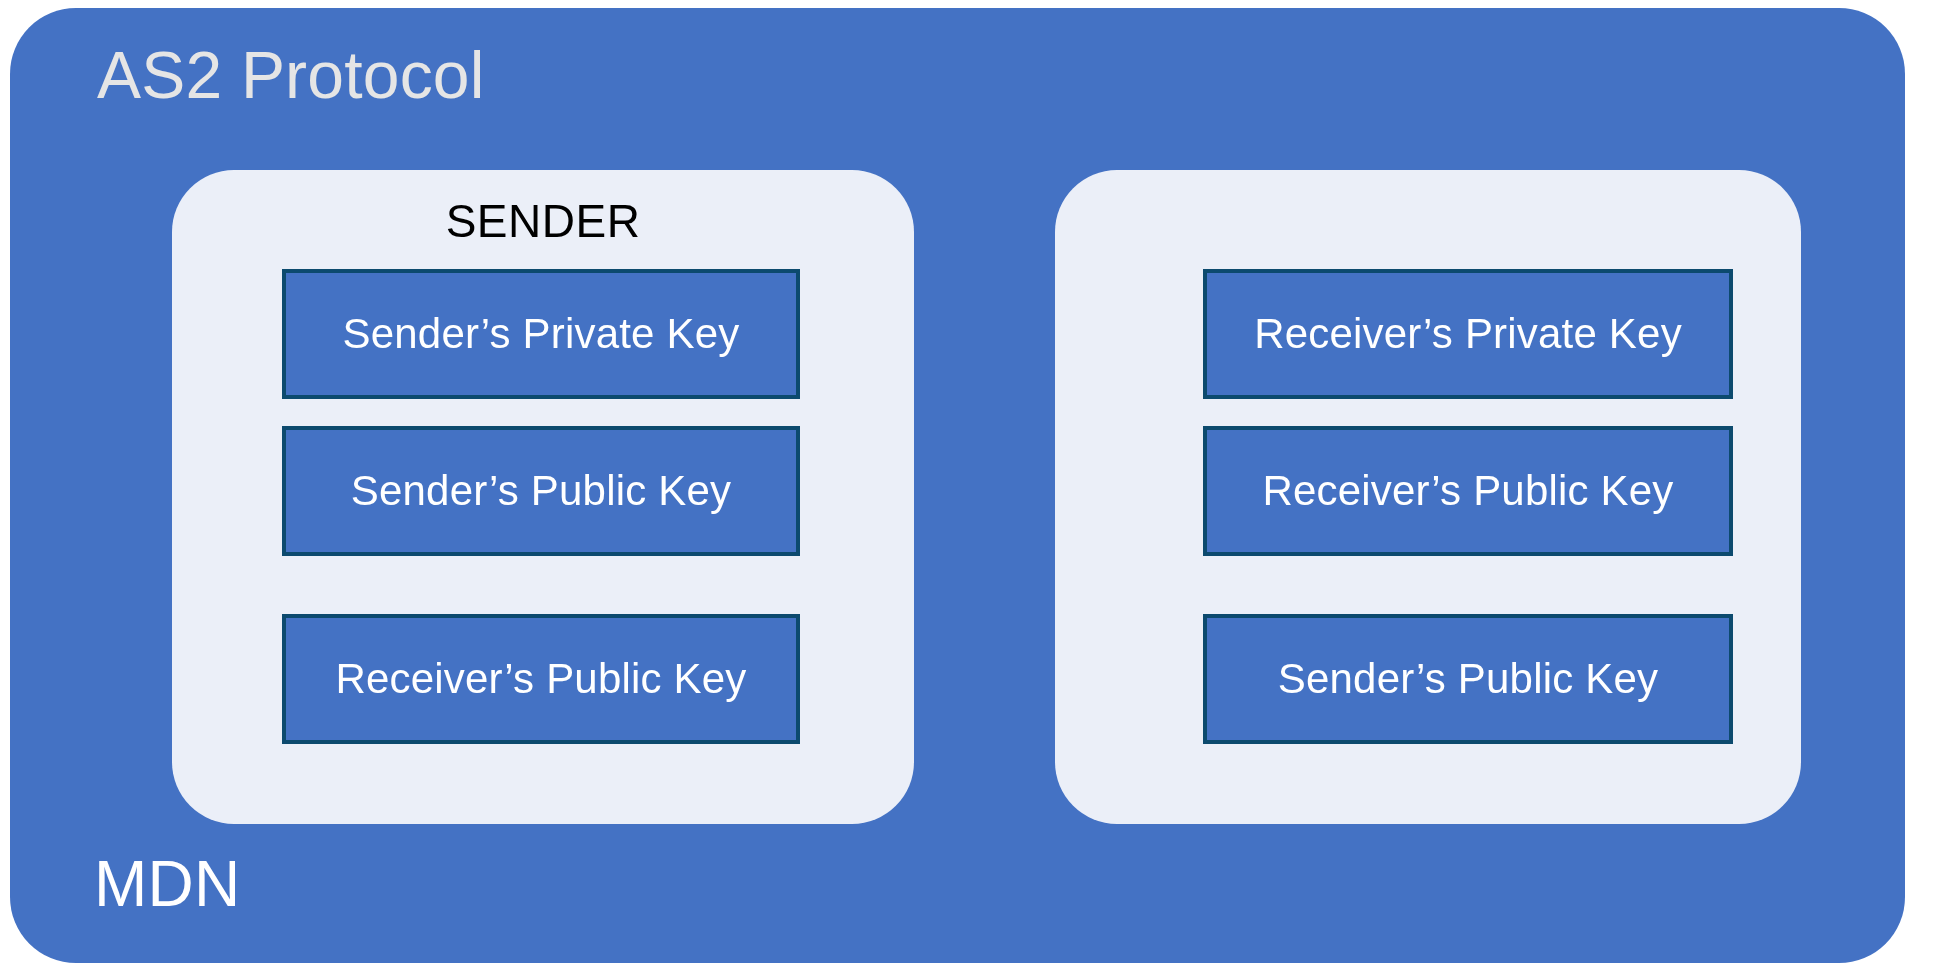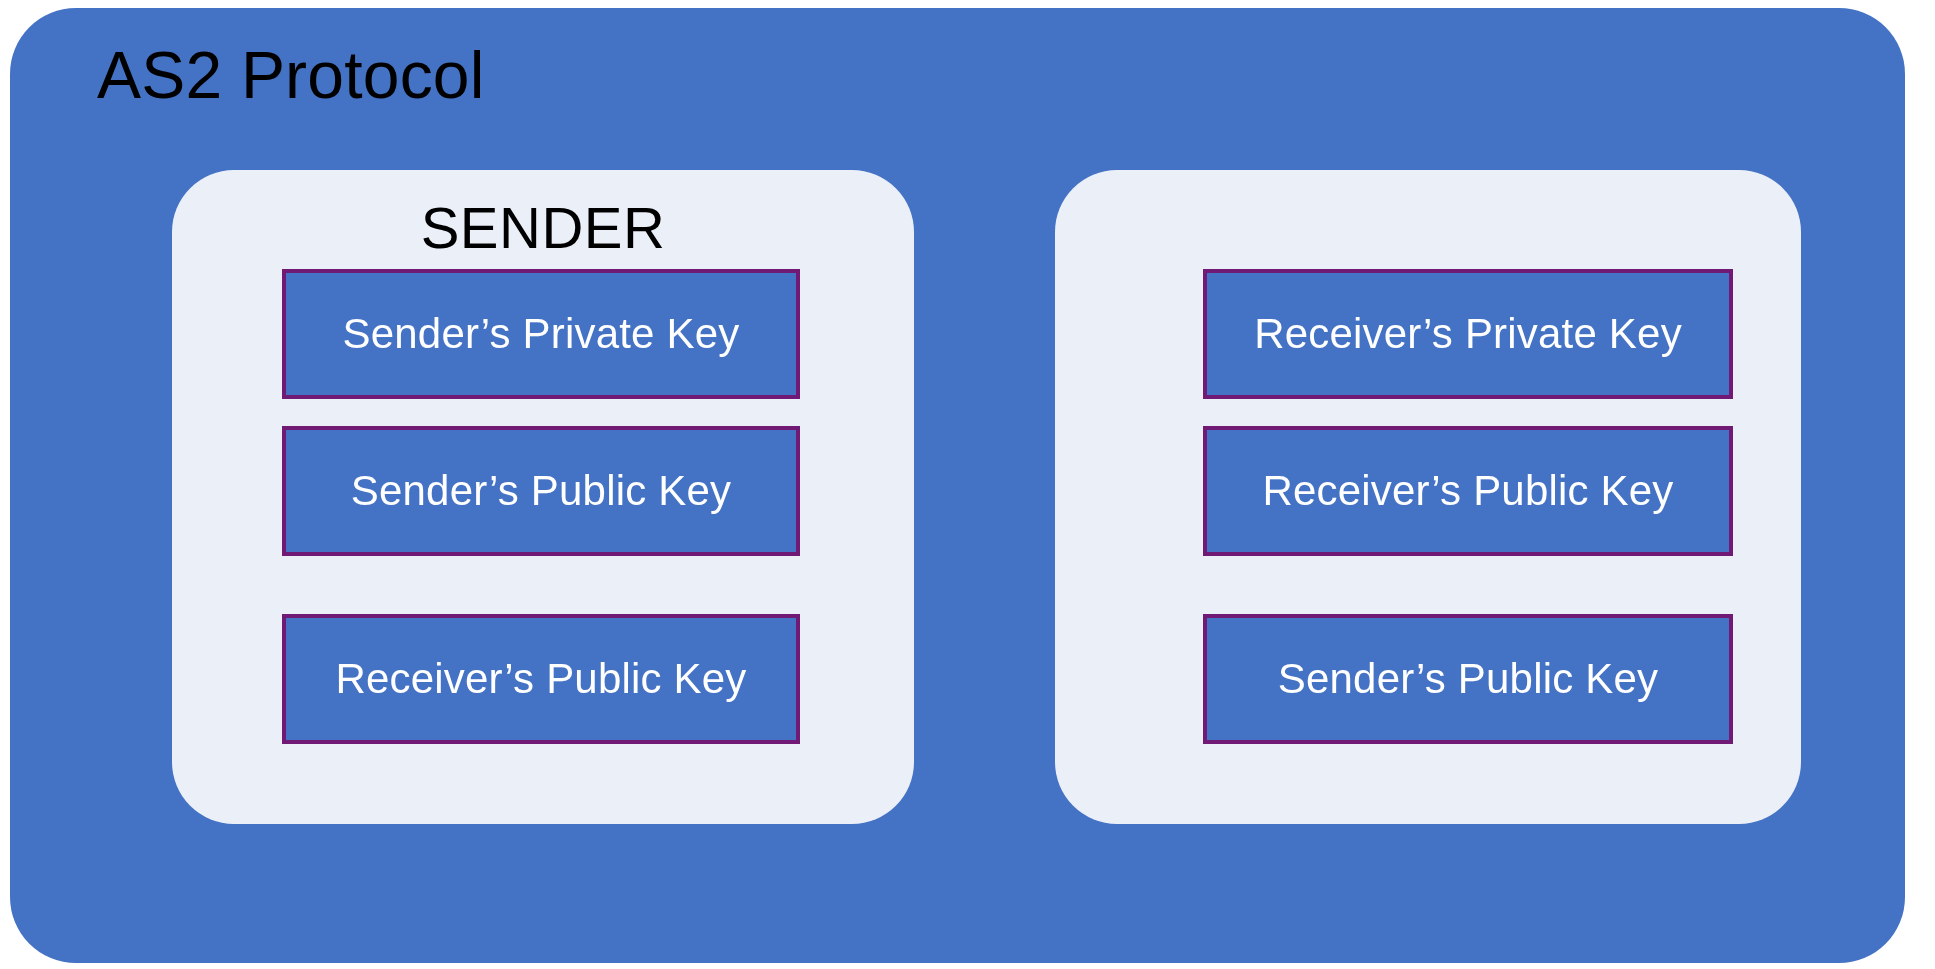--- a/index.html
+++ b/index.html
@@ -32,21 +32,21 @@
     border-radius: 66px;
     box-sizing: border-box;
   }
 
   .protocol-title {
     position: absolute;
     left: 87px;
     top: 33px;
     font-size: 66px;
     line-height: 1.05;
-    color: #000000;
+    color: #e5e5e5;
     font-weight: 400;
     letter-spacing: 0.2px;
     white-space: nowrap;
   }
 
   .mdn-label {
     position: absolute;
     left: 84px;
     top: 843px;
     font-size: 64px;
@@ -68,41 +68,41 @@
   }
   .party-panel.sender   { left: 162px;  width: 742px; }
   .party-panel.receiver { left: 1045px; width: 746px; }
 
   .party-title {
     position: absolute;
     top: 26px;
     left: 0;
     right: 0;
     text-align: center;
-    font-size: 58px;
+    font-size: 46px;
     line-height: 1.1;
     color: #000000;
     font-weight: 400;
     letter-spacing: 0.5px;
   }
 
   
   .key-list {
     position: absolute;
     top: 99px;
     left: 0;
     right: 0;
     height: 540px;
   }
 
   .key-box {
     position: absolute;
     height: 130px;
     background: #4472C4;
-    border: 4px solid #701a75;
+    border: 4px solid #0c4a6e;
     box-sizing: border-box;
     display: flex;
     align-items: center;
     justify-content: center;
     color: #ffffff;
     font-size: 42px;
     line-height: 1.1;
     font-weight: 400;
     letter-spacing: 0.2px;
     white-space: nowrap;
@@ -134,15 +134,16 @@
     </div>
 
     <div class="party-panel receiver">
       <div class="key-list">
         <div class="key-box slot-0">Receiver’s Private Key</div>
         <div class="key-box slot-1">Receiver’s Public Key</div>
         <div class="key-box slot-2">Sender’s Public Key</div>
       </div>
     </div>
 
+    <div class="mdn-label">MDN</div>
 
   </div>
 </div>
 
 </body></html>

